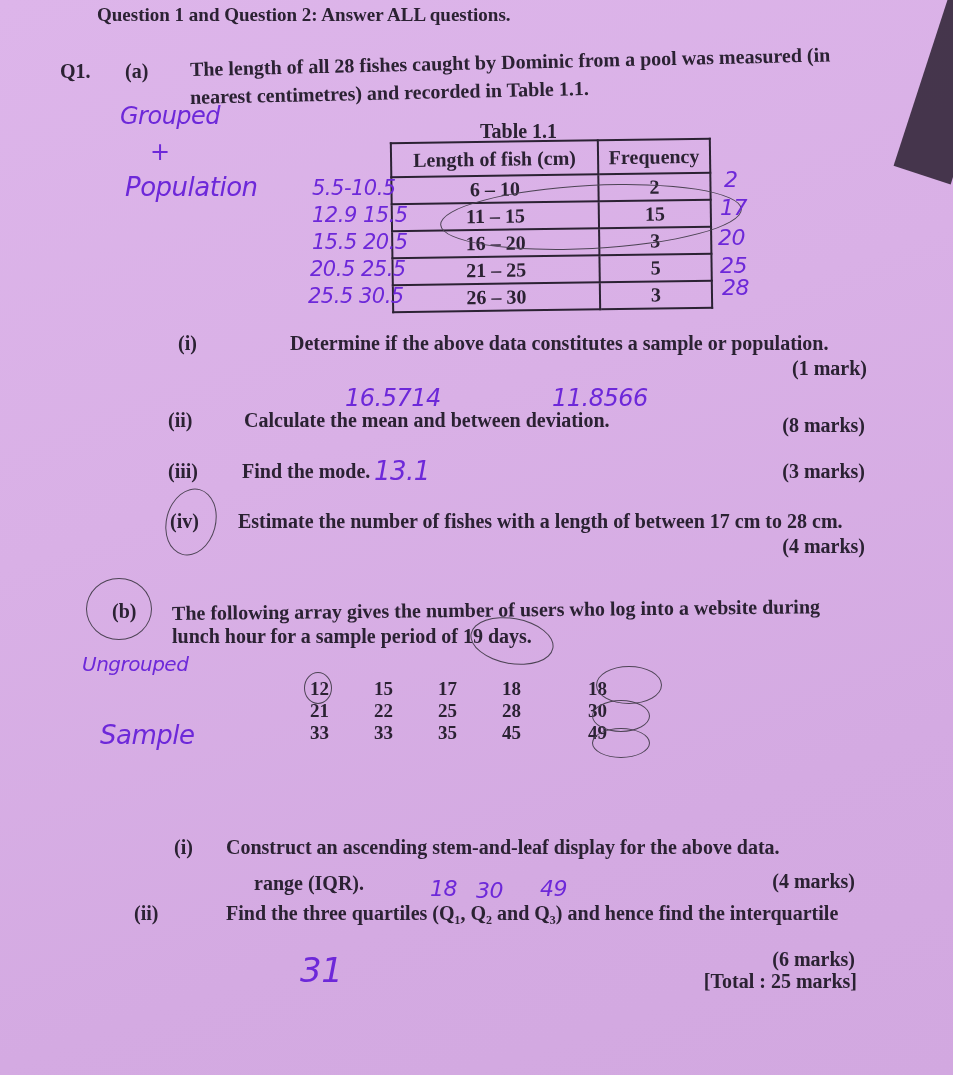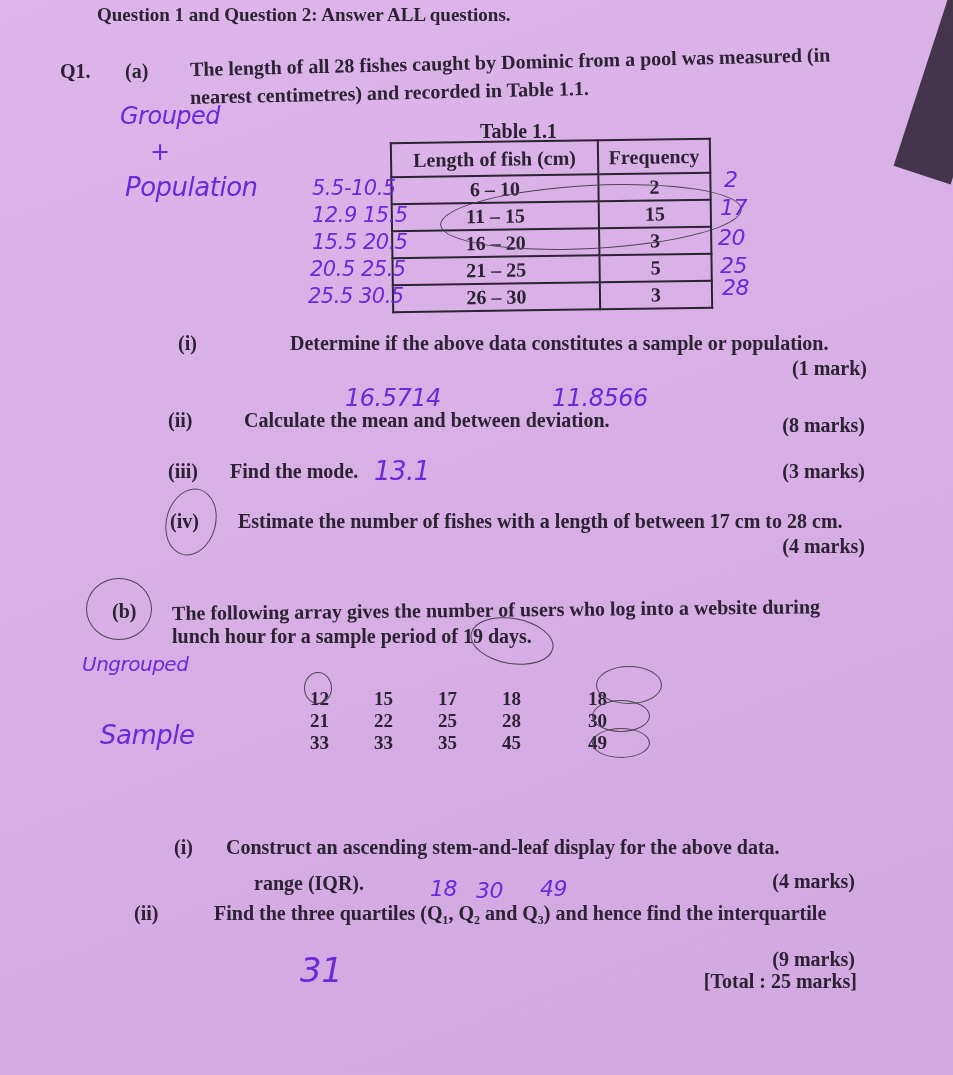--- a/index.html
+++ b/index.html
@@ -36,21 +36,21 @@
     table.fish th, table.fish td {
       border: 2px solid #2b2233; padding: 0; height: 25px;
       font-weight: bold; text-align: center;
     }
     table.fish th { height: 32px; }
     table.fish .c1 { width: 205px; }
     table.fish .c2 { width: 110px; }
     
     .arr { position: absolute; left: 310px; top: 678px; font-size: 19px; font-weight: bold; }
     .arr-row { display: flex; height: 22px; }
-    .arr-cell { width: 64px; margin-top: 10px; }
+    .arr-cell { width: 64px; }
   </style>
 </head>
 <body>
 
 <div class="edge-shadow"></div>
 
 <div class="t heading">Question 1 and Question 2: Answer ALL questions.</div>
 
 <div class="t q-num" style="left:60px; top:60px;">Q1.</div>
 <div class="t q-num" style="left:125px; top:60px;">(a)</div>
@@ -111,21 +111,21 @@
 <div class="t marks" style="right:86px; top:357px;">(1 mark)</div>
 
 <div class="hand" style="left:345px; top:384px; font-size:24px;">16.5714</div>
 <div class="hand" style="left:552px; top:384px; font-size:24px;">11.8566</div>
 
 <div class="t para" style="left:168px; top:409px;">(ii)</div>
 <div class="t para" style="left:244px; top:409px;">Calculate the mean and between deviation.</div>
 <div class="t marks" style="right:88px; top:414px;">(8 marks)</div>
 
 <div class="t para" style="left:168px; top:460px;">(iii)</div>
-<div class="t para" style="left:230px; top:460px;">Find the mode.</div>
+<div class="t para" style="left:242px; top:460px;">Find the mode.</div>
 <div class="hand" style="left:374px; top:456px; font-size:26px;">13.1</div>
 <div class="t marks" style="right:88px; top:460px;">(3 marks)</div>
 
 <div class="circle" style="left:166px; top:488px; width:48px; height:66px; transform:rotate(15deg);"></div>
 <div class="t para" style="left:170px; top:510px;">(iv)</div>
 <div class="t para" style="left:238px; top:510px;">Estimate the number of fishes with a length of between 17 cm to 28 cm.</div>
 <div class="t marks" style="right:88px; top:535px;">(4 marks)</div>
 
 <div class="circle" style="left:86px; top:578px; width:64px; height:60px;"></div>
 <div class="t para" style="left:112px; top:600px;">(b)</div>
@@ -166,17 +166,17 @@
 
 <div class="t para" style="left:174px; top:836px;">(i)</div>
 <div class="t para" style="left:226px; top:836px;">Construct an ascending stem-and-leaf display for the above data.</div>
 <div class="t marks" style="right:98px; top:870px;">(4 marks)</div>
 
 <div class="hand" style="left:430px; top:876px; font-size:22px;">18</div>
 <div class="hand" style="left:476px; top:878px; font-size:22px;">30</div>
 <div class="hand" style="left:540px; top:876px; font-size:22px;">49</div>
 
 <div class="t para" style="left:134px; top:902px;">(ii)</div>
-<div class="t para" style="left:214px; top:902px;">Find the three quartiles (Q₁, Q₂ and Q₃) and hence find the interquartile</div>
+<div class="t para" style="left:226px; top:902px;">Find the three quartiles (Q₁, Q₂ and Q₃) and hence find the interquartile</div>
 <div class="t para" style="left:226px; top:872px;margin-left:28px;">range (IQR).</div>
-<div class="t marks" style="right:98px; top:948px;">(9 marks)</div>
+<div class="t marks" style="right:98px; top:948px;">(6 marks)</div>
 <div class="hand" style="left:300px; top:950px; font-size:34px;">31</div>
 <div class="t marks" style="right:96px; top:970px;">[Total : 25 marks]</div>
 
 </body></html>

